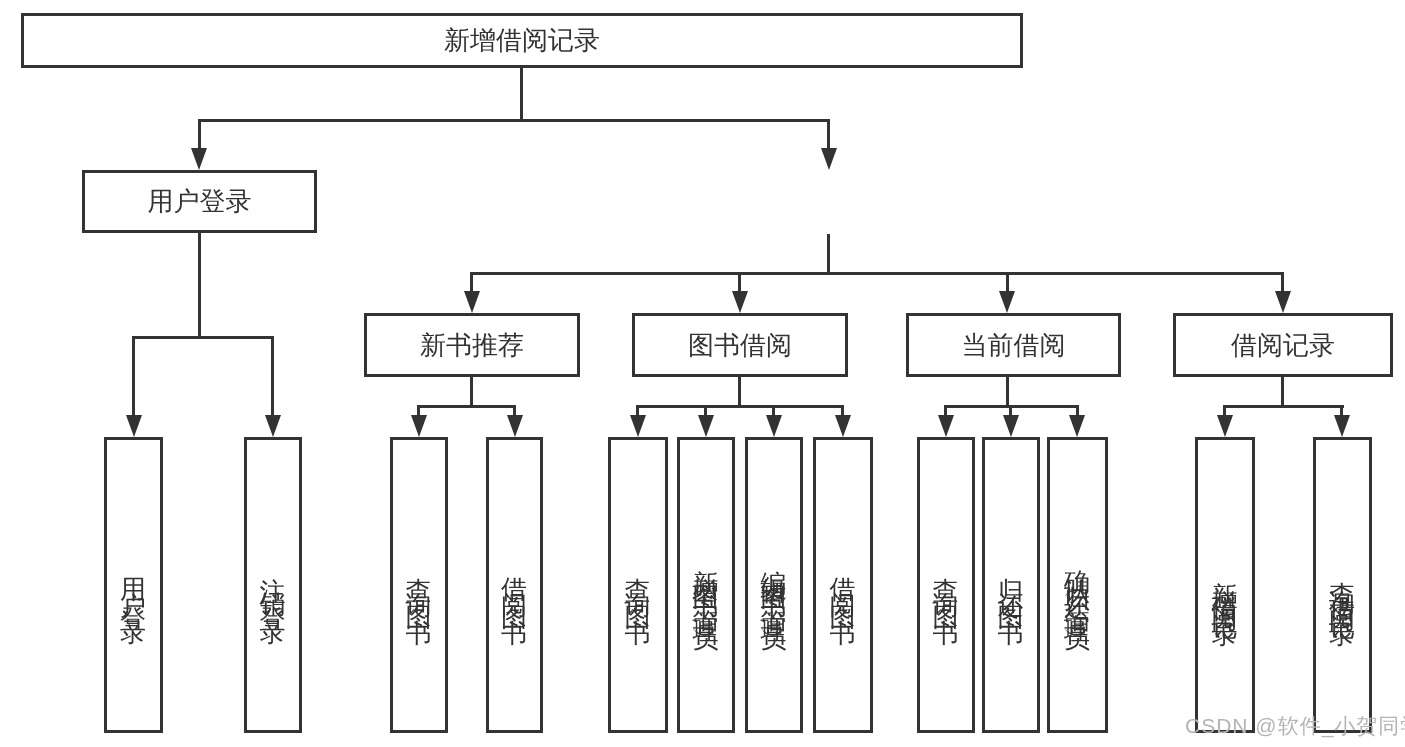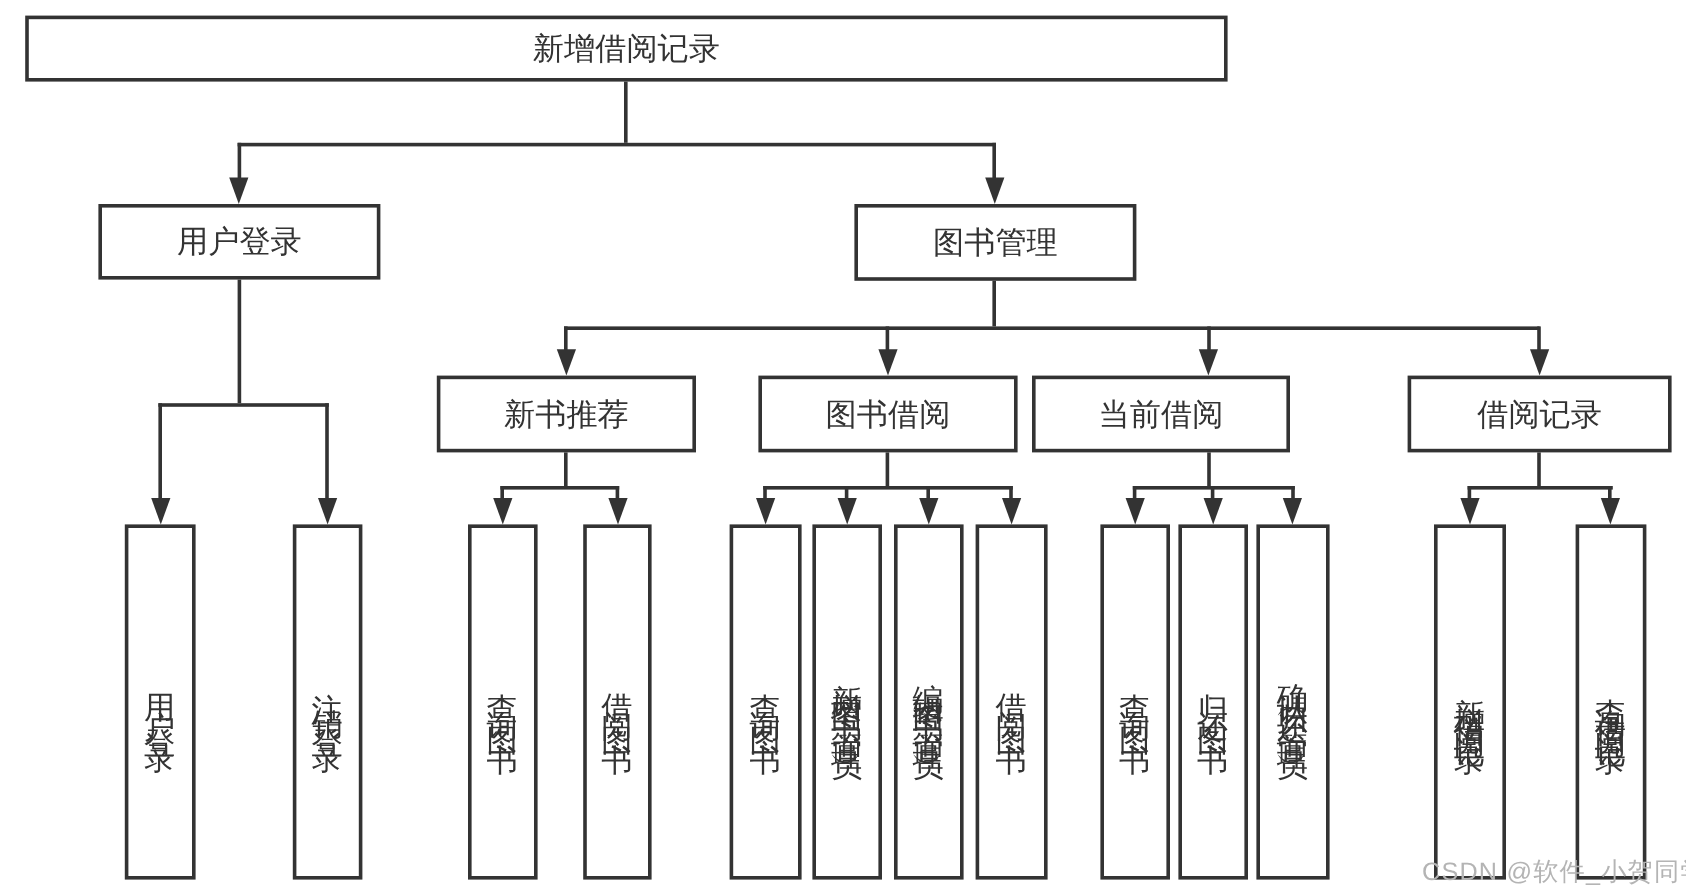--- a/index.html
+++ b/index.html
@@ -50,25 +50,24 @@
   }
 </style>
 </head>
 <body>
 
 <div class="canvas">
 
   <div class="hbox" style="left:21px;top:13px;width:1002px;height:55px">新增借阅记录</div>
 
   <div class="hbox" style="left:82px;top:170px;width:235px;height:63px">用户登录</div>
-  <div class="hbox" style="left:712px;top:170px;width:235px;height:64px">图书管理</div>
 
   <div class="hbox" style="left:632px;top:313px;width:216px;height:64px">图书借阅</div>
   <div class="hbox" style="left:364px;top:313px;width:216px;height:64px">新书推荐</div>
-  <div class="hbox" style="left:860px;top:313px;width:215px;height:64px">当前借阅</div>
+  <div class="hbox" style="left:906px;top:313px;width:215px;height:64px">当前借阅</div>
   <div class="hbox" style="left:1173px;top:313px;width:220px;height:64px">借阅记录</div>
 
   <div class="vbox sp" style="left:104px;width:59px">用户登录</div>
   <div class="vbox sp" style="left:244px;width:58px">注销登录</div>
 
   <div class="vbox sp" style="left:390px;width:58px">查询图书</div>
   <div class="vbox sp" style="left:486px;width:57px">借阅图书</div>
 
   <div class="vbox sp" style="left:608px;width:60px">查询图书</div>
   <div class="vbox" style="left:677px;width:58px">新增图书（管理员）</div>

